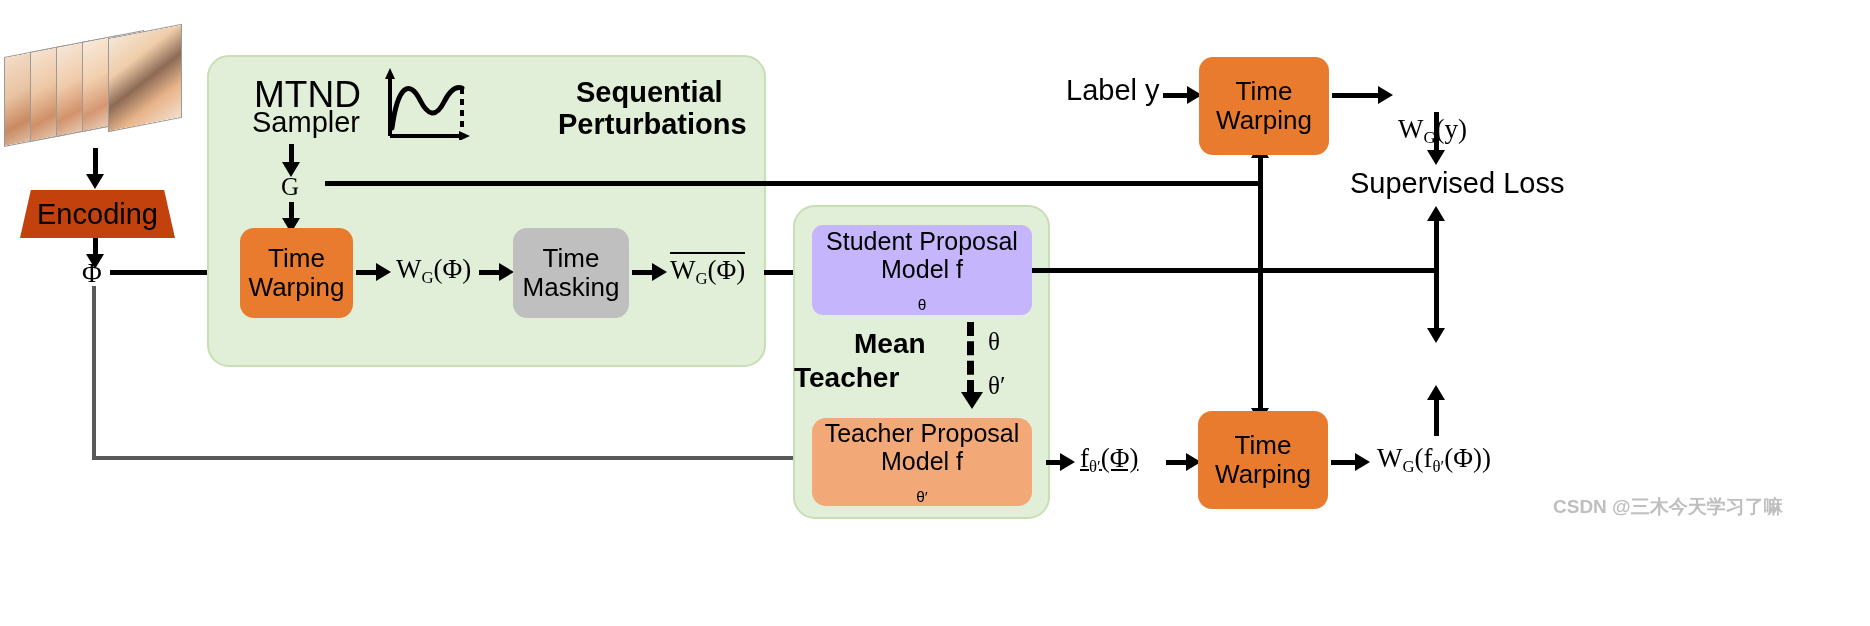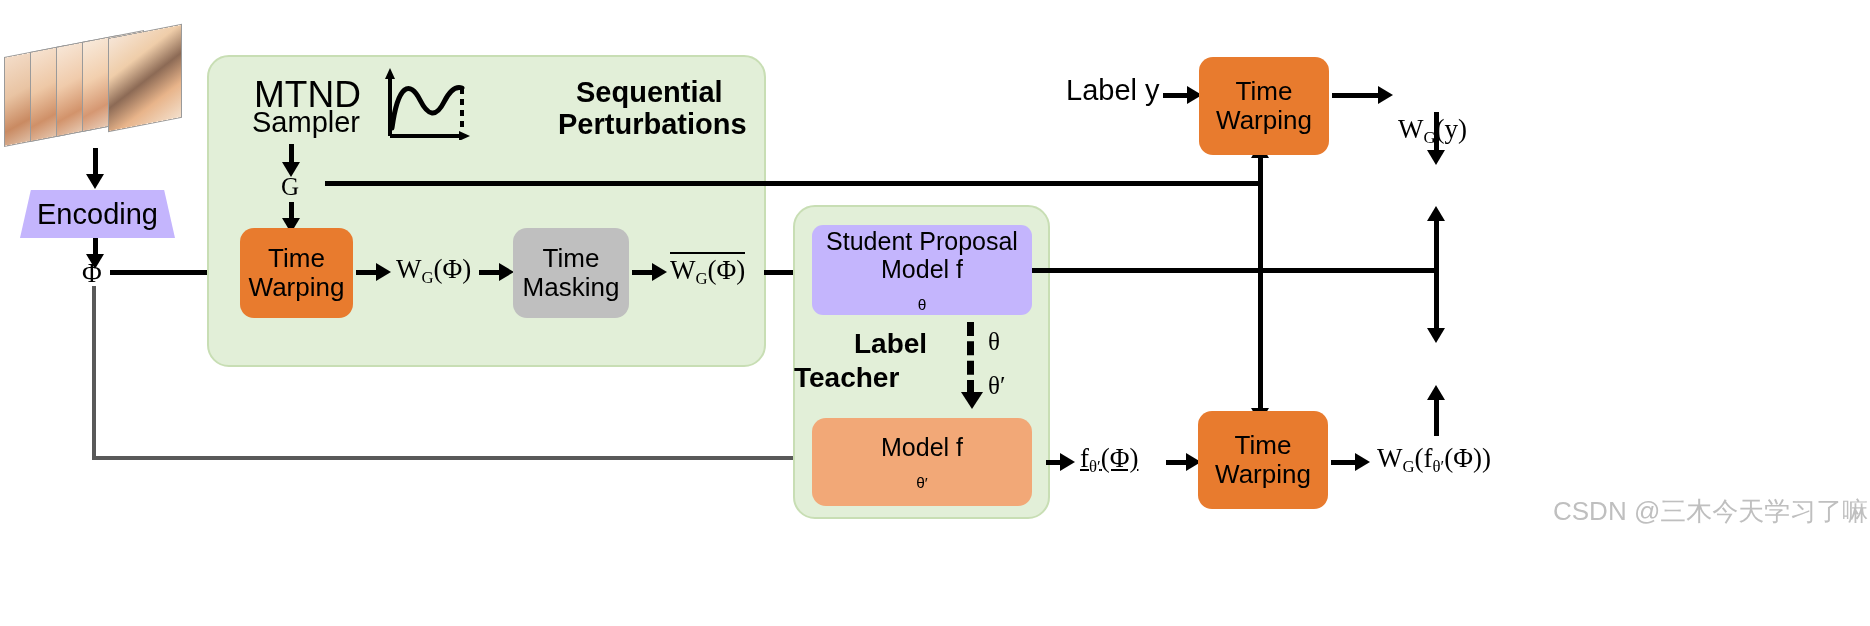--- a/index.html
+++ b/index.html
@@ -14,21 +14,21 @@
 
   
   .blk{position:absolute;border-radius:14px;display:flex;align-items:center;
        justify-content:center;text-align:center;line-height:1.12;}
   .blk span{display:block;}
   .blk-orange{background:#E87B2E;color:#000;}
   .blk-gray{background:#BFBFBF;color:#000;}
   .blk-green{background:#c4b5fd;color:#000;border-radius:11px;}
   .blk-peach{background:#F2A877;color:#000;}
 
-  .trapezoid{position:absolute;background:#c4b5fd;display:flex;align-items:center;
+  .trapezoid{position:absolute;background:#c2410c;display:flex;align-items:center;
        justify-content:center;
        clip-path:polygon(7% 0%, 93% 0%, 100% 100%, 0% 100%);}
 
   
   .lbl{position:absolute;white-space:nowrap;}
   .serif{font-family:"Liberation Serif","DejaVu Serif",serif;}
   .bold{font-weight:bold;}
   .ovl{border-top:2.6px solid #000;padding-top:1px;display:inline-block;}
 
   sub{font-size:0.62em;vertical-align:-0.28em;}
@@ -46,21 +46,21 @@
   .ar-u{position:absolute;width:0;height:0;border-left:9px solid transparent;
         border-right:9px solid transparent;border-bottom:15px solid #000;}
   .ar-r-gray{position:absolute;width:0;height:0;border-top:8px solid transparent;
         border-bottom:8px solid transparent;border-left:13px solid #595959;}
 
   .dashv{position:absolute;width:0;border-left:7px dashed #000;}
 
   
   .film{position:absolute;transform:skewY(-11deg);box-shadow:0 0 0 1px #9a9a9a;}
 
-  .csdn{position:absolute;color:#BFBFBF;font-size:26px;white-space:nowrap;}
+  .csdn{position:absolute;color:#BFBFBF;font-size:19px;white-space:nowrap;font-weight:bold;}
 </style>
 </head>
 <body>
 
 <div id="stage">
 
   <div class="abs" style="left:5px;top:30px;width:180px;height:125px;">
     <div class="film" style="left:0px;top:22px;width:60px;height:88px;
          background:linear-gradient(160deg,#f3dcc8 0%,#e9c4a3 38%,#c98a62 68%,#ead8c6 100%);"></div>
     <div class="film" style="left:26px;top:17px;width:60px;height:88px;
@@ -168,30 +168,31 @@
 
   <div class="panel-inner" style="left:793px;top:205px;width:253px;height:310px;"></div>
 
   <div class="blk blk-green" style="left:812px;top:225px;width:220px;height:90px;font-size:25px;">
     <div>
       <span>Student Proposal</span>
       <span><span>Model f</span><sub>θ</sub></span>
     </div>
   </div>
 
-  <div class="lbl bold" style="left:854px;top:328px;font-size:28px;">Label</div>
+  <div class="lbl bold" style="left:854px;top:328px;font-size:28px;">Mean</div>
   <div class="lbl bold" style="left:794px;top:362px;font-size:28px;">Teacher</div>
 
   <div class="dashv" style="left:967px;top:322px;height:72px;"></div>
   <div class="ar-d" style="left:961px;top:392px;border-left-width:11px;border-right-width:11px;border-top-width:17px;"></div>
   <div class="lbl serif" style="left:988px;top:328px;font-size:25px;">θ</div>
   <div class="lbl serif" style="left:988px;top:372px;font-size:25px;">θ′</div>
 
   <div class="blk blk-peach" style="left:812px;top:418px;width:220px;height:88px;font-size:25px;">
     <div>
+      <span>Teacher Proposal</span>
       <span><span>Model f</span><sub>θ′</sub></span>
     </div>
   </div>
 
   <div class="hline" style="left:1032px;top:268px;width:404px;"></div>
 
   <div class="hline" style="left:1046px;top:460px;width:18px;"></div>
   <div class="ar-r" style="left:1060px;top:453px;"></div>
 
   <div class="lbl serif" style="left:1080px;top:443px;font-size:27px;text-decoration:underline;">
@@ -215,20 +216,21 @@
   <div class="hline" style="left:1332px;top:93px;width:48px;"></div>
   <div class="ar-r" style="left:1378px;top:86px;"></div>
 
   <div class="lbl serif" style="left:1398px;top:77px;font-size:27px;margin-top:37px;">
     <span>W</span><sub>G</sub><span>(y)</span>
   </div>
 
   <div class="vline" style="left:1434px;top:112px;height:40px;"></div>
   <div class="ar-d" style="left:1427px;top:150px;"></div>
 
+  <div class="lbl" style="left:1350px;top:167px;font-size:29px;">Supervised Loss</div>
 
   <div class="vline" style="left:1434px;top:219px;height:52px;"></div>
   <div class="ar-u" style="left:1427px;top:206px;"></div>
 
   <div class="vline" style="left:1434px;top:268px;height:62px;"></div>
   <div class="ar-d" style="left:1427px;top:328px;"></div>
 
 
   <div class="blk blk-orange" style="left:1198px;top:411px;width:130px;height:98px;font-size:26px;">
     <div>

